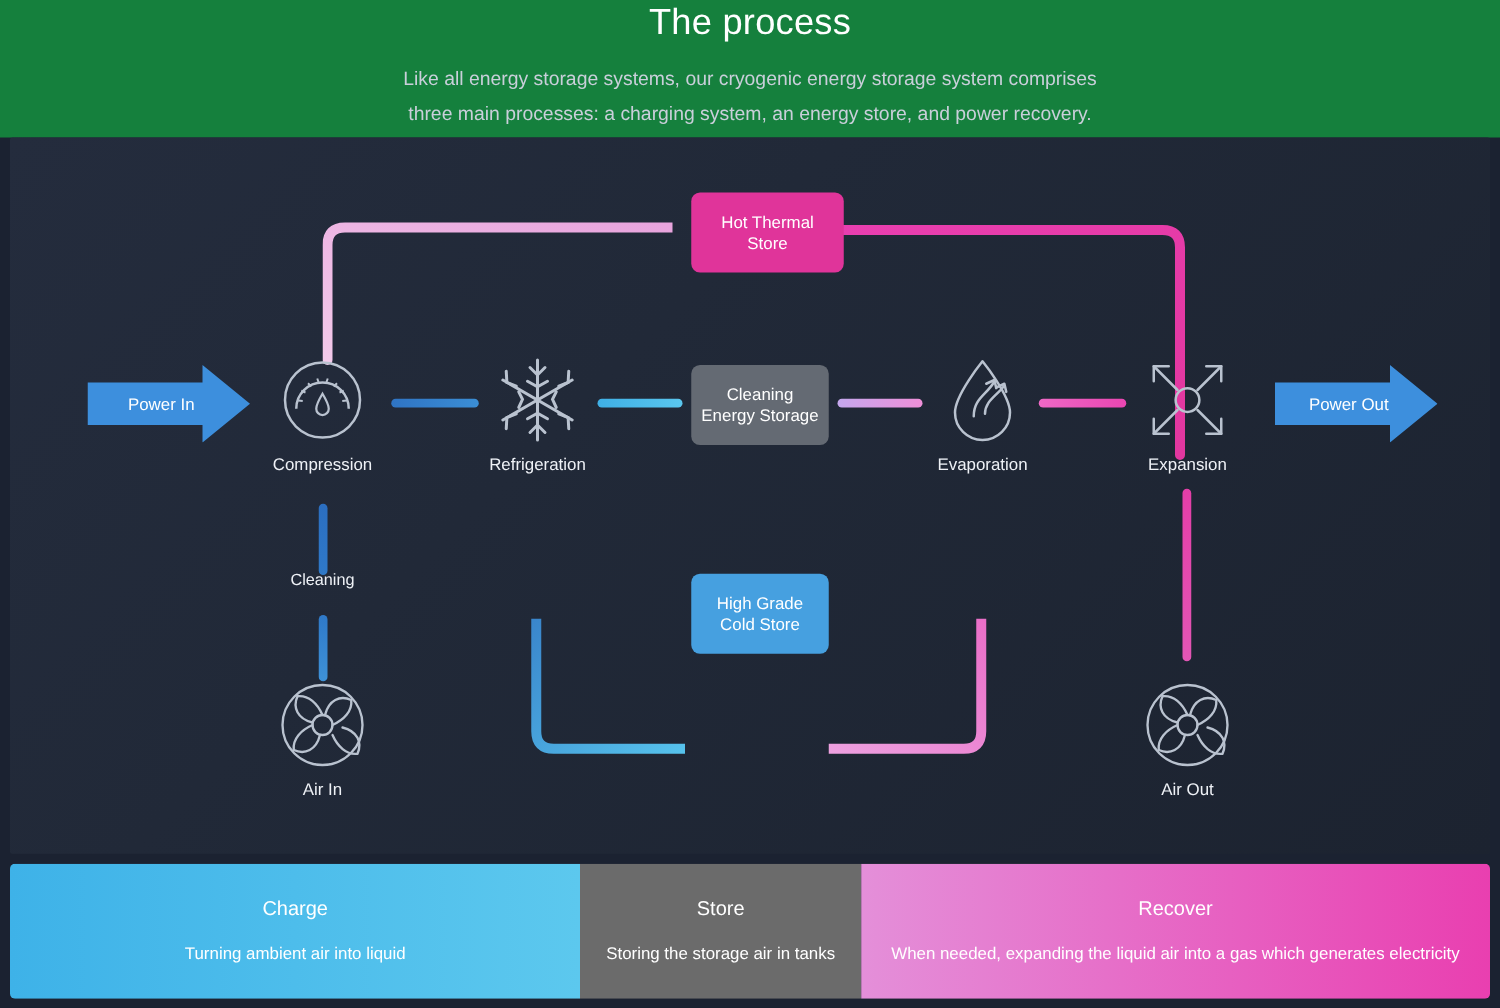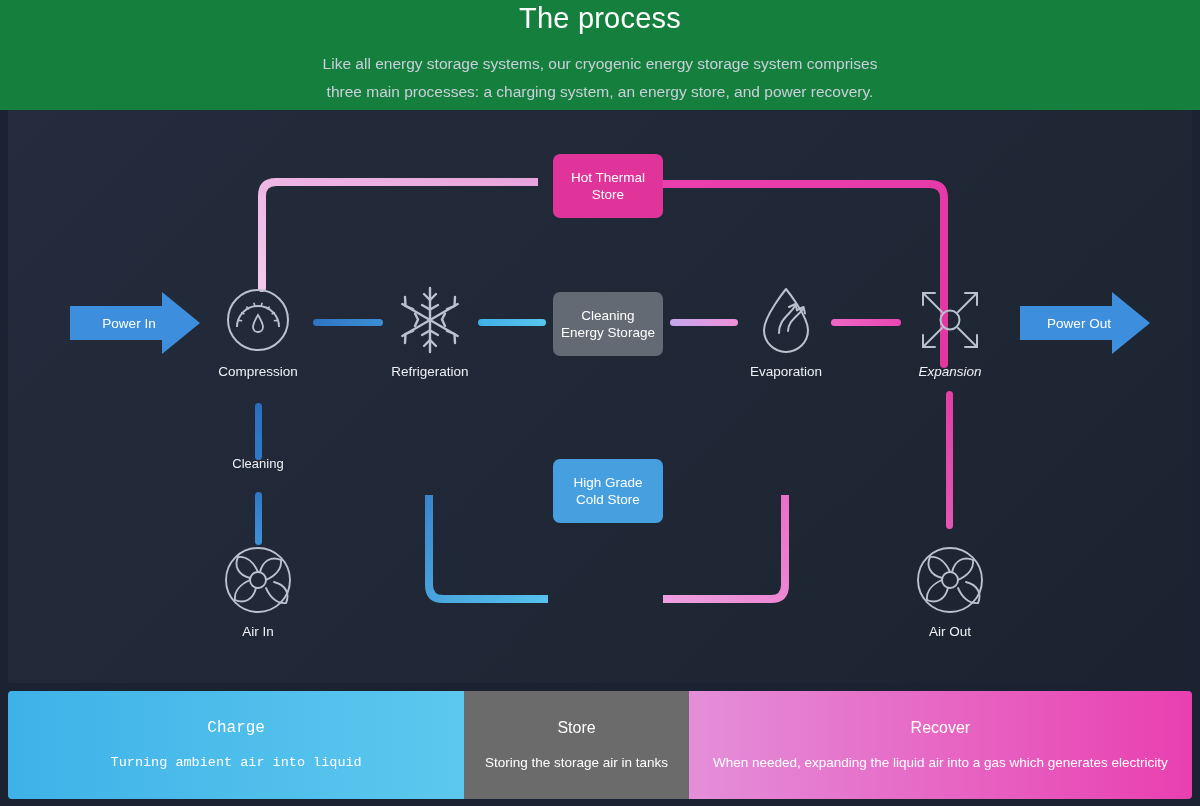--- a/index.html
+++ b/index.html
@@ -46,21 +46,21 @@
   
   .conn { position:absolute; border-radius:4px; }
 
   
   .legend { position:absolute; left:8px; top:691px; width:1184px; height:108px;
             display:flex; border-radius:4px; overflow:hidden; }
   .leg { position:relative; display:flex; flex-direction:column; align-items:center;
          justify-content:center; color:#ffffff; text-align:center; padding:0 14px; }
   .leg .lt { font-size:16px; line-height:22px; }
   .leg .ld { font-size:13.5px; line-height:21px; margin-top:13px; }
-  .leg-charge { width:475px;font-family:Liberation Mono, monospace; }
+  .leg-charge { width:475px; }
   .leg-store  { width:233px; }
   .leg-recov  { width:524px; }
 </style>
 </head>
 <body>
 
 <div id="root">
 
   <div class="hdr">
     <div class="hdr-title">The process</div>
@@ -196,21 +196,21 @@
           <path d="M31 4 C31 4 9 31 9 45 a22 22 0 0 0 44 0 C53 31 31 4 31 4 Z"></path>
           <path d="M24 48 C24 34 34 31 40 21"></path>
           <path d="M34 22 L40.5 19 L42 25.5"></path>
           <path d="M33 46 C33 36 42 32 48 24"></path>
           <path d="M42 25 L48.5 22 L50 28.5"></path>
         </svg>
       </div>
       <div class="caption">Evaporation</div>
     </div>
 
-    <div class="node" style="left:882px; top:172px;font-style:italic;">
+    <div class="node" style="left:882px; top:172px;">
       <div class="glyph">
         <svg width="70" height="70" viewBox="0 0 70 70" fill="none" stroke="#b9c2cf" stroke-width="2" stroke-linecap="round" stroke-linejoin="round">
           <circle cx="35" cy="35" r="9.5"></circle>
           <path d="M27 27 L8 8"></path>
             <path d="M8 20 L8 8 L20 8"></path>
           <path d="M43 27 L62 8"></path>
             <path d="M50 8 L62 8 L62 20"></path>
           <path d="M27 43 L8 62"></path>
             <path d="M8 50 L8 62 L20 62"></path>
           <path d="M43 43 L62 62"></path>
@@ -243,21 +243,21 @@
           <path d="M44 36 C53 32 60 25 59 16 C50 12 41 16 38 28"></path>
           <path d="M44 44 C48 53 55 60 64 59 C68 50 64 41 52 38"></path>
           <path d="M28 36 C19 40 12 47 13 56 C22 60 31 56 34 44"></path>
         </svg>
       </div>
       <div class="caption">Air In</div>
     </div>
 
     <div class="mini-label" style="left:185px; top:346px;">Cleaning</div>
 
-    <div class="storebox" style="left:545px; top:44px; width:110px; height:64px; background:#e0349a;">
+    <div class="storebox" style="left:545px; top:44px; width:122px; height:64px; background:#e0349a;">
       <div>
         <div>Hot Thermal</div>
         <div>Store</div>
       </div>
     </div>
 
     <div class="storebox" style="left:545px; top:182px; width:110px; height:64px; background:#646a73;">
       <div>
         <div>Cleaning</div>
         <div>Energy Storage</div>

